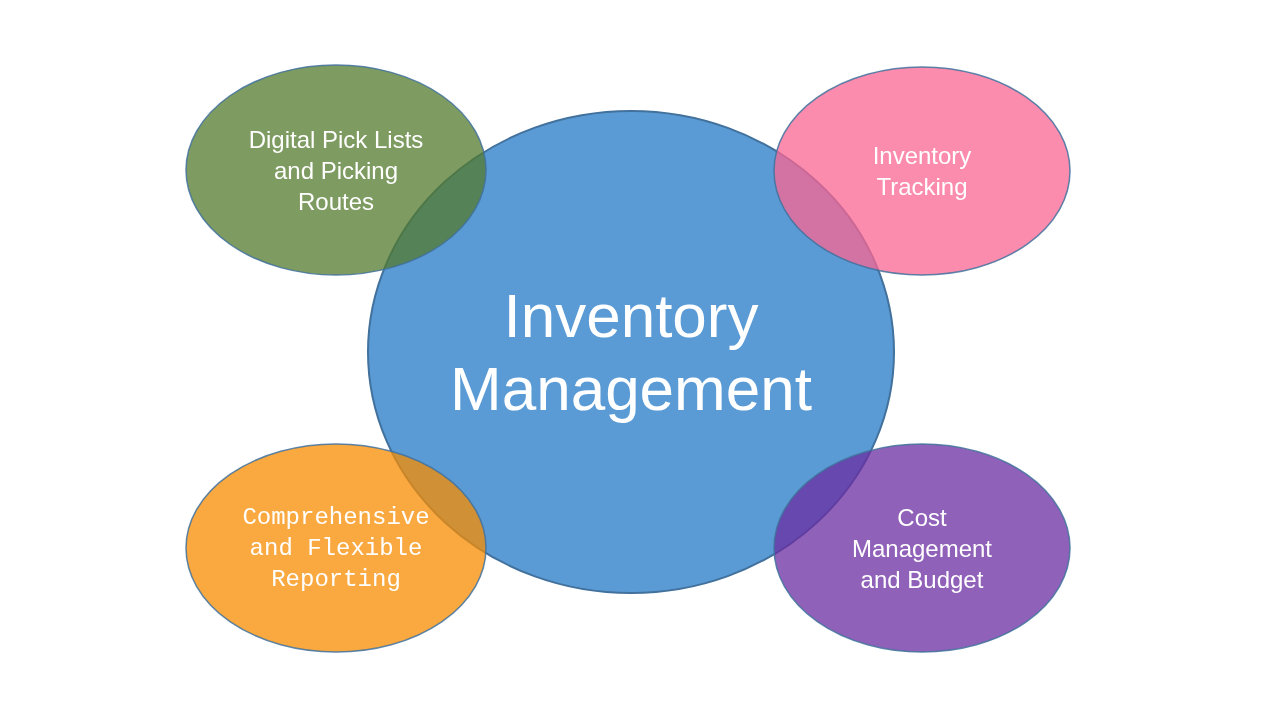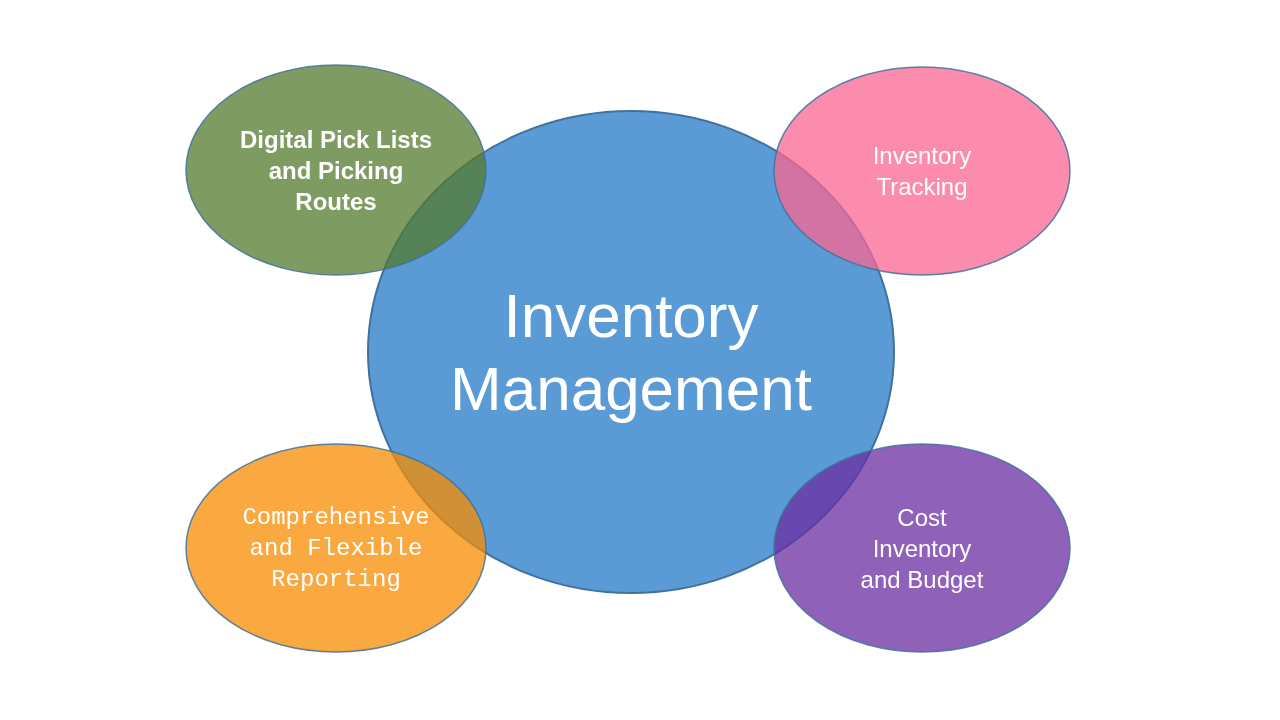--- a/index.html
+++ b/index.html
@@ -8,21 +8,21 @@
     font-family:"Liberation Sans", sans-serif;overflow:hidden;
   }
   .shapes{position:absolute;left:0;top:0;width:1280px;height:720px;}
   .label{
     position:absolute;display:flex;align-items:center;justify-content:center;
     text-align:center;color:#ffffff;pointer-events:none;
   }
   .label span{white-space:pre-line;display:block;}
   .center-label{left:368px;top:111px;width:526px;height:482px;font-size:62px;line-height:73px;}
   .bubble-label{font-size:24px;line-height:31px;}
-  .bl-green {left:186px;top:65px; width:300px;height:210px;font-weight:bold;}
+  .bl-green {left:186px;top:65px; width:300px;height:210px;}
   .bl-pink  {left:774px;top:67px; width:296px;height:208px;}
   .bl-orange{left:186px;top:444px;width:300px;height:208px;font-family:Liberation Mono, monospace;}
   .bl-purple{left:774px;top:444px;width:296px;height:208px;}
 </style>
 </head>
 <body>
 
 <div class="stage">
 
   <svg class="shapes" width="1280" height="720" viewBox="0 0 1280 720">
@@ -55,17 +55,17 @@
   </div>
 
   <div class="label bubble-label bl-orange">
     <span>Comprehensive
 and Flexible
 Reporting</span>
   </div>
 
   <div class="label bubble-label bl-purple">
     <span>Cost
-Inventory
+Management
 and Budget</span>
   </div>
 
 </div>
 
 </body></html>

